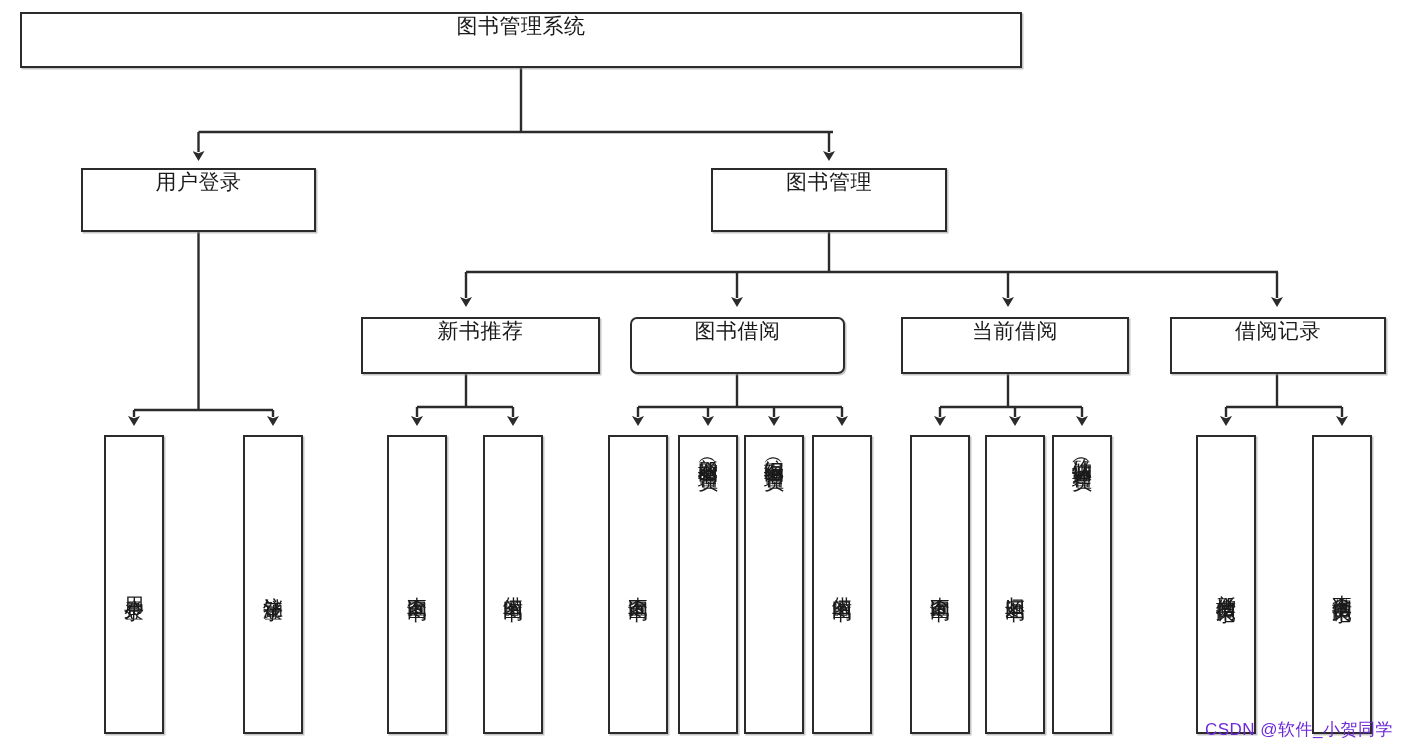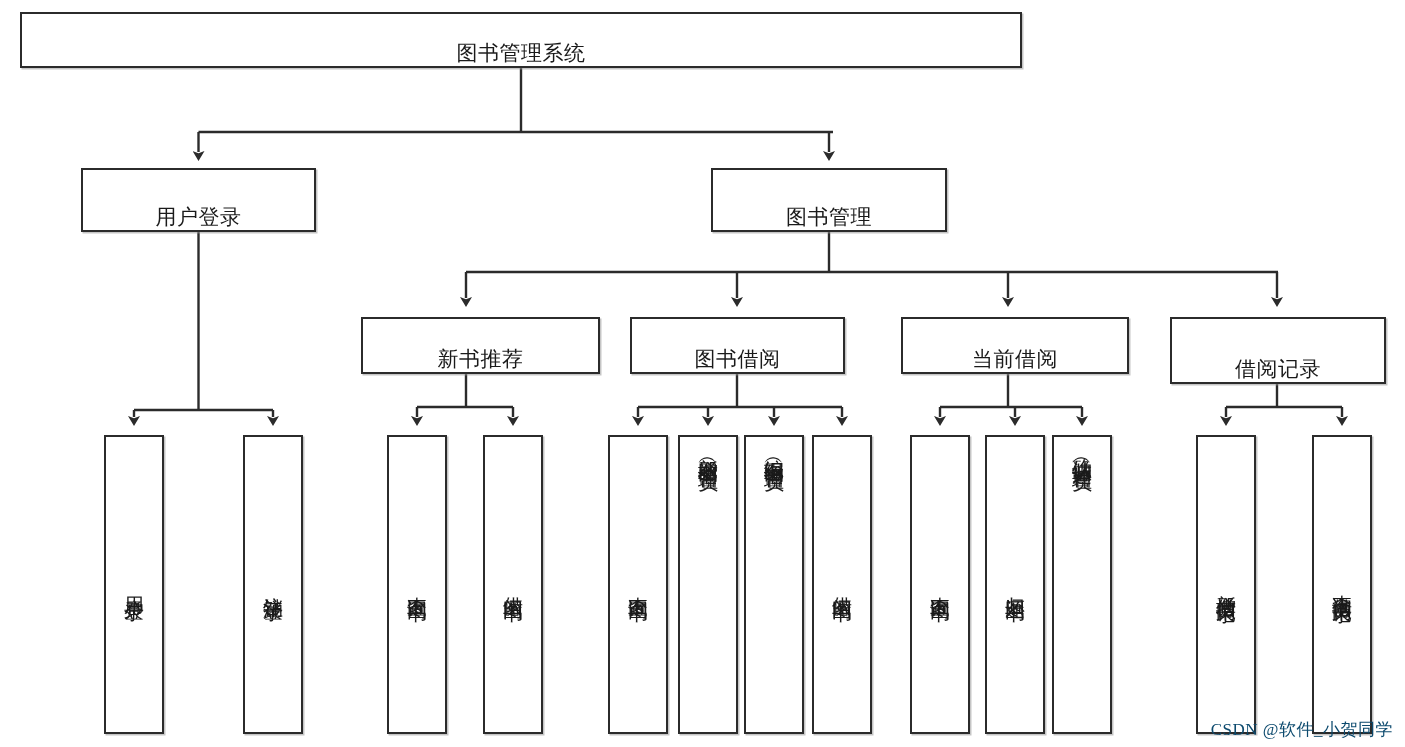--- a/index.html
+++ b/index.html
@@ -25,21 +25,21 @@
     top: 0;
     width: 1405px;
     height: 747px;
   }
   .node-box {
     position: absolute;
     box-sizing: border-box;
     background: #ffffff;
     border: 2px solid #2b2b2b;
     display: flex;
-    align-items: flex-end;
+    align-items: flex-start;
     justify-content: center;
     box-shadow: 1.5px 1.5px 0 rgba(150,150,150,0.55);
   }
   .node-label {
     color: #1a1a1a;
     font-size: 21px;
     line-height: 1.18;
     letter-spacing: 0.5px;
     white-space: nowrap;
     text-align: center;
@@ -59,25 +59,25 @@
     padding-top: 6px;
   }
   .node-box.vertical.center-v {
     align-items: center;
     padding-top: 0;
   }
   #watermark {
     position: absolute;
     right: 12px;
     bottom: 6px;
-    color: #0c4a6e;
+    color: #6d28d9;
     font-size: 17px;
     letter-spacing: 0.5px;
     white-space: nowrap;
-    font-family: Liberation Serif, serif;
+    font-family: Liberation Sans, sans-serif;
   }
 </style>
 </head>
 <body>
 
 <div id="diagram-root">
 
   <svg class="diagram-canvas" viewBox="0 0 1405 747">
     <defs>
       <marker id="arrowhead" markerWidth="10" markerHeight="12" refX="1" refY="6" orient="auto" markerUnits="userSpaceOnUse">
@@ -150,27 +150,27 @@
   <div class="node-box" id="node-l2-0" style="left: 81px; top: 168px; width: 235px; height: 64px;">
     <span class="node-label">用户登录</span>
   </div>
   <div class="node-box" id="node-l2-1" style="left: 711px; top: 168px; width: 236px; height: 64px;">
     <span class="node-label">图书管理</span>
   </div>
 
   <div class="node-box" id="node-l3-0" style="left: 361px; top: 317px; width: 239px; height: 57px;">
     <span class="node-label">新书推荐</span>
   </div>
-  <div class="node-box" id="node-l3-1" style="left: 630px; top: 317px; width: 215px; height: 57px;">
+  <div class="node-box" id="node-l3-1" style="left: 630px; top: 317px; width: 215px; height: 57px; border-radius: 7px;">
     <span class="node-label">图书借阅</span>
   </div>
   <div class="node-box" id="node-l3-2" style="left: 901px; top: 317px; width: 228px; height: 57px;">
     <span class="node-label">当前借阅</span>
   </div>
-  <div class="node-box" id="node-l3-3" style="left: 1170px; top: 317px; width: 216px; height: 67px;">
+  <div class="node-box" id="node-l3-3" style="left: 1170px; top: 317px; width: 216px; height: 57px;">
     <span class="node-label">借阅记录</span>
   </div>
 
   <div class="node-box vertical center-v" id="node-leaf-0" style="left: 104px; top: 435px; width: 60px; height: 299px;">
     <span class="node-label">用户登录</span>
   </div>
   <div class="node-box vertical center-v" id="node-leaf-1" style="left: 243px; top: 435px; width: 60px; height: 299px;">
     <span class="node-label">注销登录</span>
   </div>
   <div class="node-box vertical center-v" id="node-leaf-2" style="left: 387px; top: 435px; width: 60px; height: 299px;">

